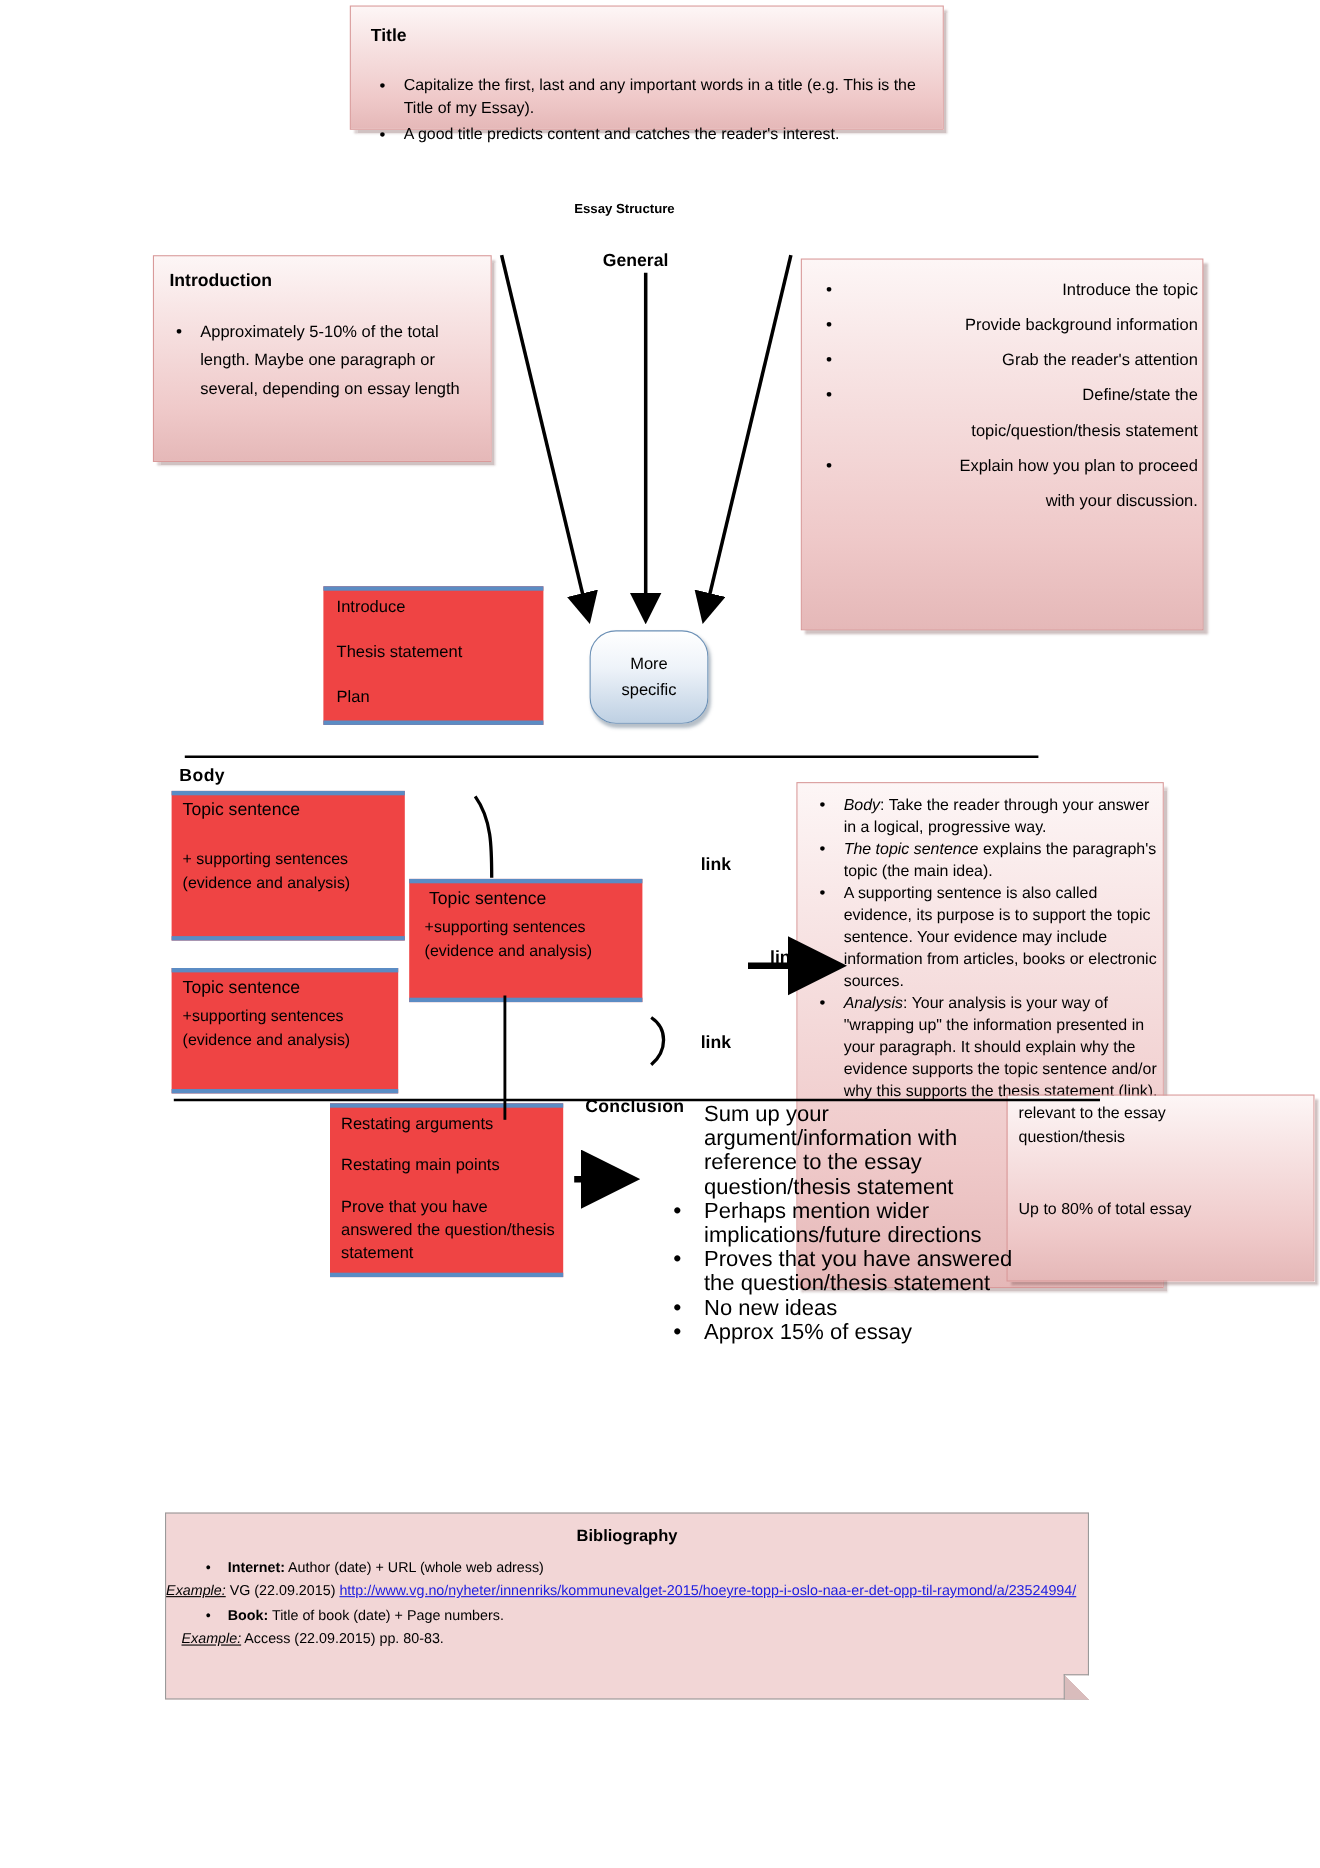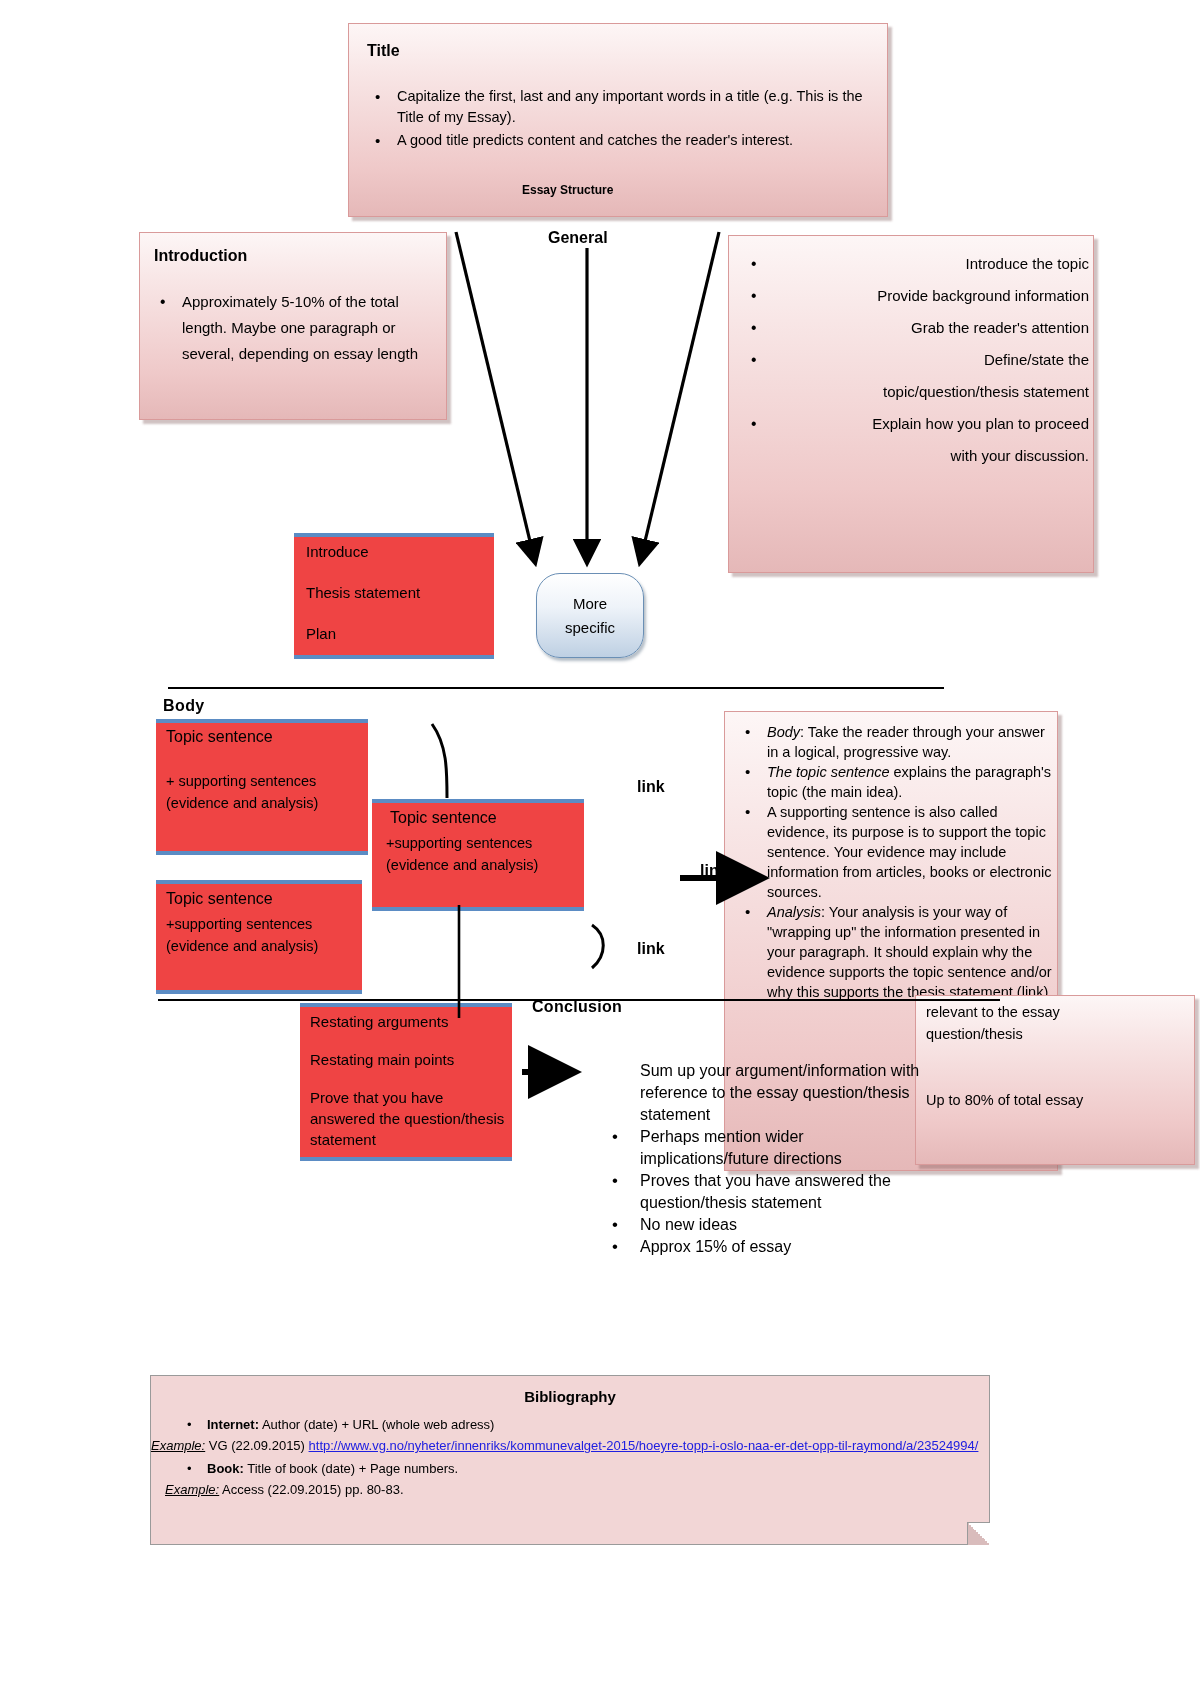--- a/index.html
+++ b/index.html
@@ -55,21 +55,21 @@
   .nob{padding-left:34px;}
   .ital{font-style:italic;}
   .ul{text-decoration:underline;}
   a.link{color:#2020e0;text-decoration:underline;word-break:break-all;}
 
   svg.ov{position:absolute;left:0;top:0;width:1200px;height:1698px;overflow:visible;pointer-events:none;}
 </style>
 </head>
 <body>
 
-<div class="pinkbox" data-name="title-box" style="left:318px;top:23px;width:540px;height:194px;margin-left:30px;">
+<div class="pinkbox" data-name="title-box" style="left:318px;top:5px;width:540px;height:113px;">
   <div class="hd" data-name="title-box-heading" style="position:absolute;left:18px;top:18px;font-size:16px;">Title</div>
   <ul class="b" data-name="title-box-bullet-list" style="position:absolute;left:14px;top:62px;width:500px;font-size:14.5px;line-height:21px;">
     <li data-name="list-item">Capitalize the first, last and any important words in a title (e.g. This is the Title of my Essay).</li>
     <li data-name="list-item" style="margin-top:2px;">A good title predicts content and catches the reader's interest.</li>
   </ul>
 </div>
 
 <div class="abs hd" data-name="page-title" style="left:522px;top:183px;font-size:12px;">Essay Structure</div>
 <div class="abs hd" data-name="general-label" style="left:548px;top:229px;font-size:16px;">General</div>
 
@@ -148,21 +148,21 @@
 </div>
 
 <div class="abs hd" data-name="conclusion-heading" style="left:532px;top:998px;font-size:16px;letter-spacing:.3px;">Conclusion</div>
 
 <div class="bluebox" data-name="conclusion-restating-box" style="left:300px;top:1003px;width:212px;height:158px;">
   <div data-name="restating-line" style="position:absolute;left:10px;top:6px;font-size:15px;">Restating arguments</div>
   <div data-name="restating-line" style="position:absolute;left:10px;top:44px;font-size:15px;">Restating main points</div>
   <div data-name="restating-line" style="position:absolute;left:10px;top:80px;width:195px;font-size:15px;line-height:21px;">Prove that you have answered the question/thesis statement</div>
 </div>
 
-<ul class="b" data-name="conclusion-bullet-list" style="position:absolute;left:600px;top:1060px;width:325px;font-size:16px;line-height:22px;">
+<ul class="b" data-name="conclusion-bullet-list" style="position:absolute;left:600px;top:1002px;width:325px;font-size:20px;line-height:22px;">
   <li data-name="list-item" style="padding-left:40px;">Sum up your argument/information with reference to the essay question/thesis statement</li>
   <li data-name="list-item" style="padding-left:40px;">Perhaps mention wider implications/future directions</li>
   <li data-name="list-item" style="padding-left:40px;">Proves that you have answered the question/thesis statement</li>
   <li data-name="list-item" style="padding-left:40px;">No new ideas</li>
   <li data-name="list-item" style="padding-left:40px;">Approx 15% of essay</li>
 </ul>
 <style>
   [data-name="conclusion-bullet-list"] > li:first-child:before{content:"";}
   [data-name="conclusion-bullet-list"] > li:before{left:18px;}
 </style>

